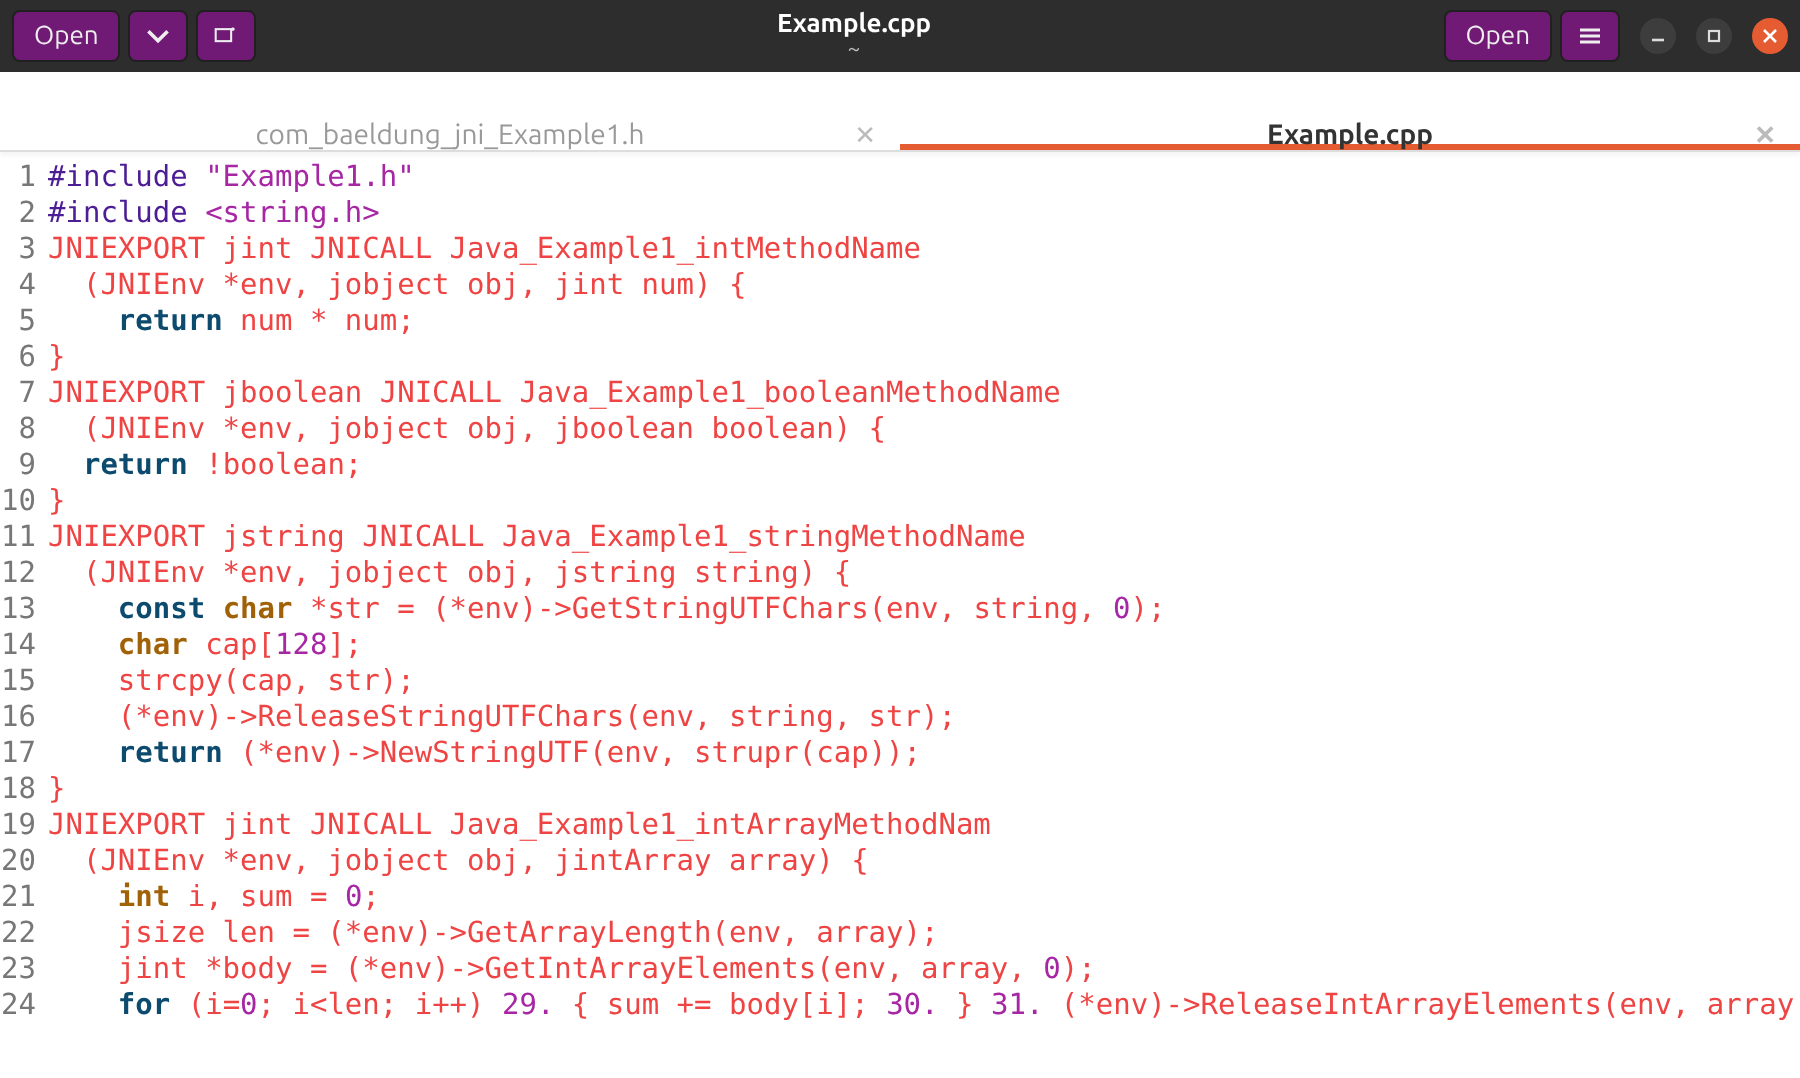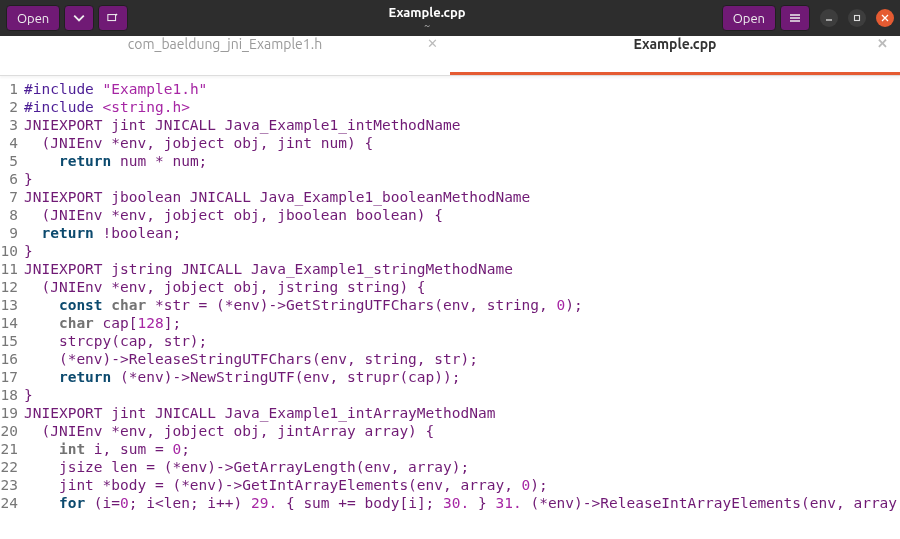--- a/index.html
+++ b/index.html
@@ -56,21 +56,21 @@
   .tabbar {
     height: 40px;
     background: #fff;
     display: flex;
     border-bottom: 1px solid #ddd;
     box-shadow: 0 2px 2px rgba(0,0,0,0.04);
   }
   .tab {
     flex: 1;
     display: flex;
-    align-items: flex-start;
+    align-items: flex-end;
     justify-content: center;
     position: relative;
     color: #555;
     font-size: 14px;
     cursor: pointer;
   }
   .tab.inactive { color: #999; }
   .tab.active {
     font-weight: bold;
     color: #333;
@@ -96,24 +96,24 @@
     width: 24px;
     text-align: right;
     color: #777;
     padding-right: 6px;
     user-select: none;
     flex-shrink: 0;
   }
   .code { flex: 1; }
   .tok-pre  { color: #4c1d95; }
   .tok-kw   { color: #0c4a6e; font-weight: bold; }
-  .tok-type { color: #737373; font-weight: bold; }
+  .tok-type { color: #a16207; font-weight: bold; }
   .tok-str  { color: #a626a4; }
   .tok-num  { color: #a626a4; }
-  .tok-pln  { color: #701a75; }
+  .tok-pln  { color: #ef4444; }
   .chev-down svg, .new-tab svg, .hamburger svg { width: 12px; height: 12px; fill: #eee; }
 </style>
 </head>
 <body>
 
 <div class="titlebar">
   <div class="tb-btn">Open</div>
   <div class="tb-btn tb-icon-btn chev-down">
     <svg viewBox="0 0 10 10">
         <path d="M1 3 L5 7 L9 3" stroke="#eee" stroke-width="1.5" fill="none"></path>

